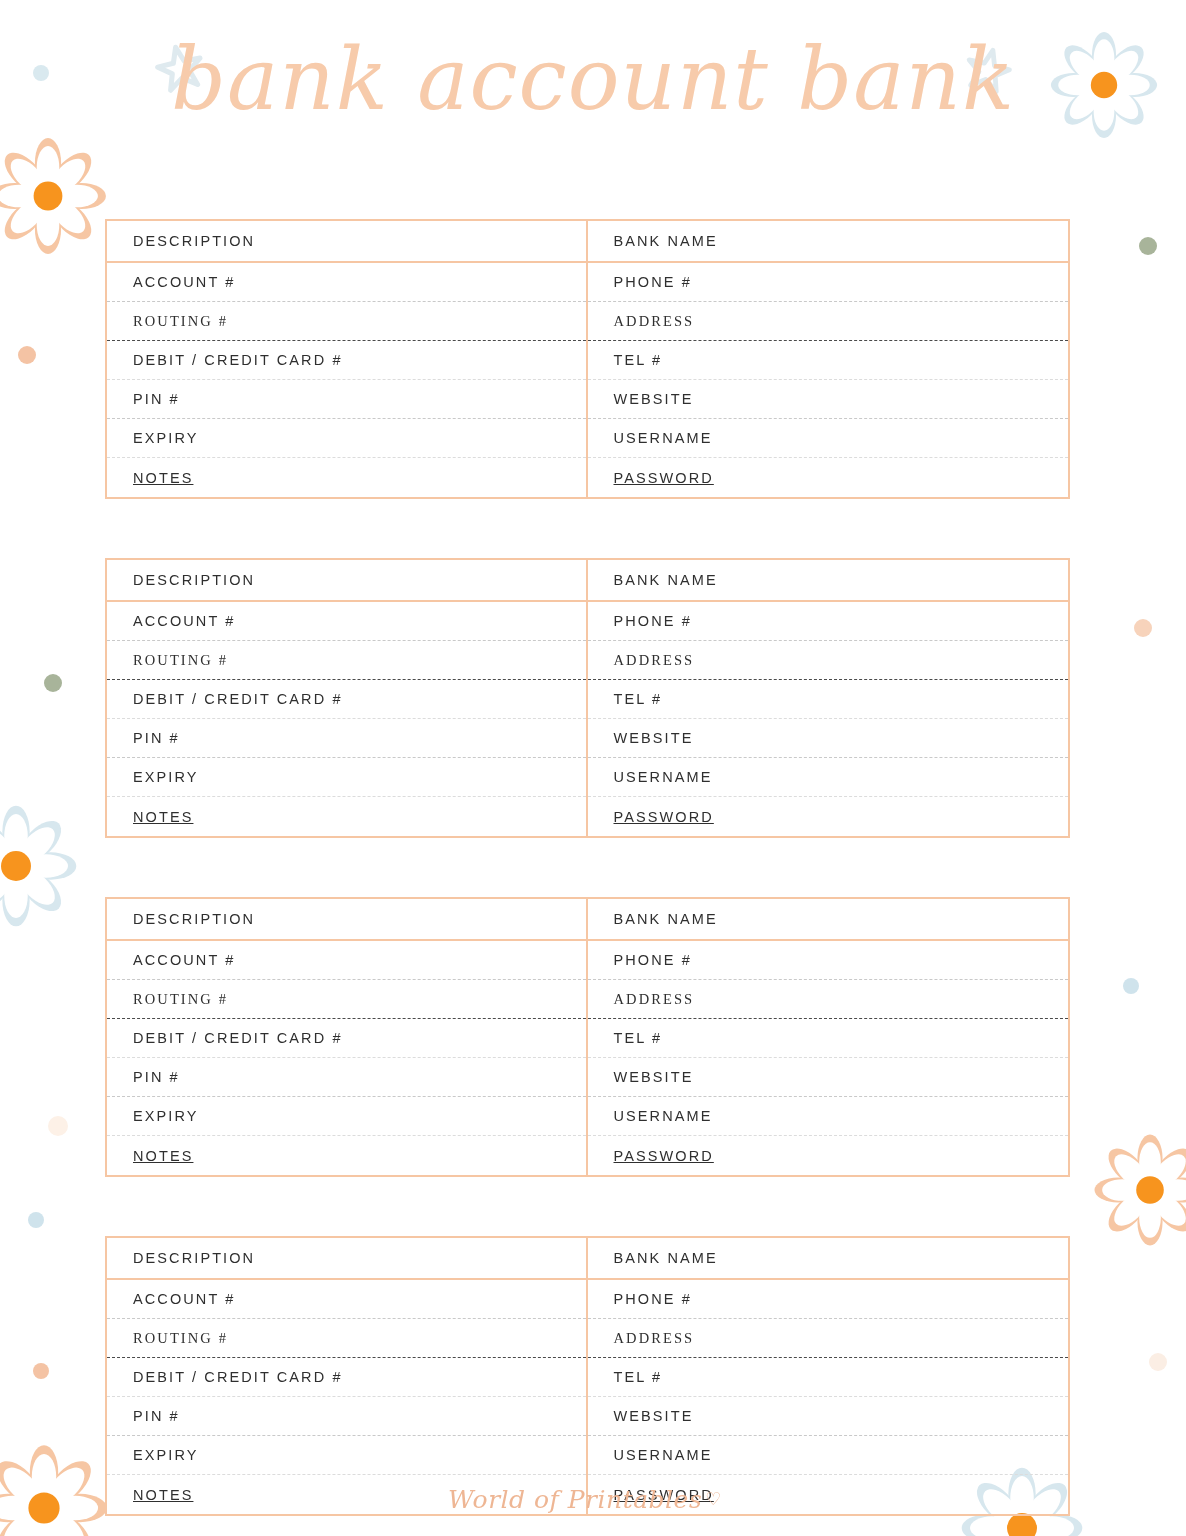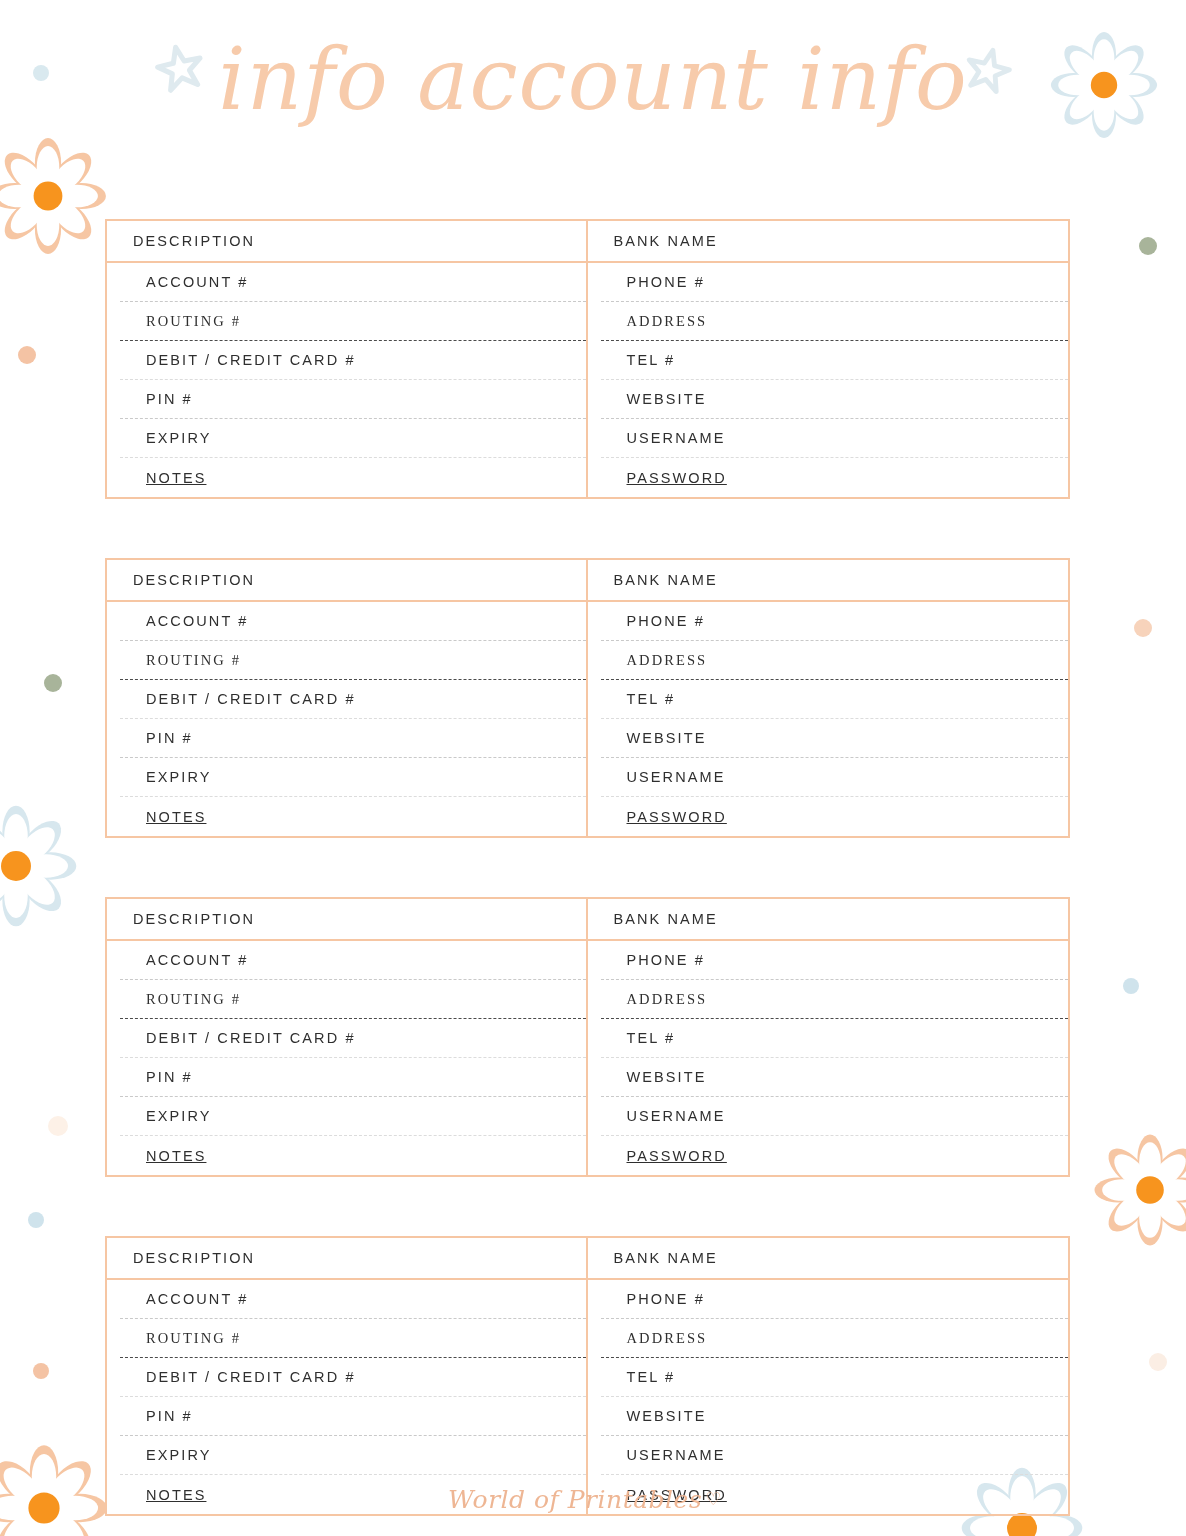--- a/index.html
+++ b/index.html
@@ -73,21 +73,20 @@
   }
   .table-body {
     border: 2px solid #f6c6a3;
     border-top: none;
     display: flex;
   }
 
   .col {
     width: 50%;
     box-sizing: border-box;
-    padding-left: 13px;
   }
   .col-left  { border-right: 2px solid #f6c6a3; }
 
   .head-cell {
     height: 100%;
     display: flex;
     align-items: center;
     padding-left: 26px;
     box-sizing: border-box;
     font-size: 14.5px;
@@ -201,21 +200,21 @@
       <circle cx="1131" cy="986" r="8" fill="#cfe3ec"></circle>
       <circle cx="58" cy="1126" r="10" fill="#fdf1e7"></circle>
       <circle cx="36" cy="1220" r="8" fill="#cfe3ec"></circle>
       <circle cx="41" cy="1371" r="8" fill="#f4c3a4"></circle>
       <circle cx="1158" cy="1362" r="9" fill="#fbeee4"></circle>
     </g>
 </svg>
 
 <div class="page">
 
-  <div class="page-title">info account info</div>
+  <div class="page-title">bank account bank</div>
 
   <div class="tables" id="tables-container">
       <div class="acct-table">
         <div class="table-head">
           <div class="col col-left head-cell">DESCRIPTION</div>
           <div class="col head-cell">BANK NAME</div>
         </div>
         <div class="table-body">
           <div class="col col-left">
             <div class="field-row ">ACCOUNT #</div>

